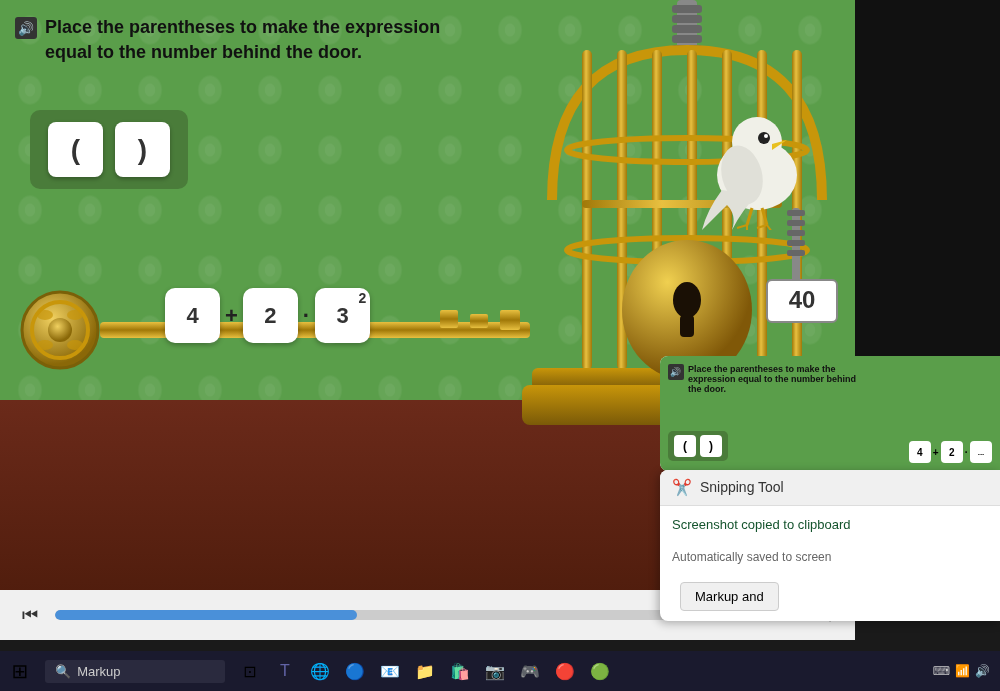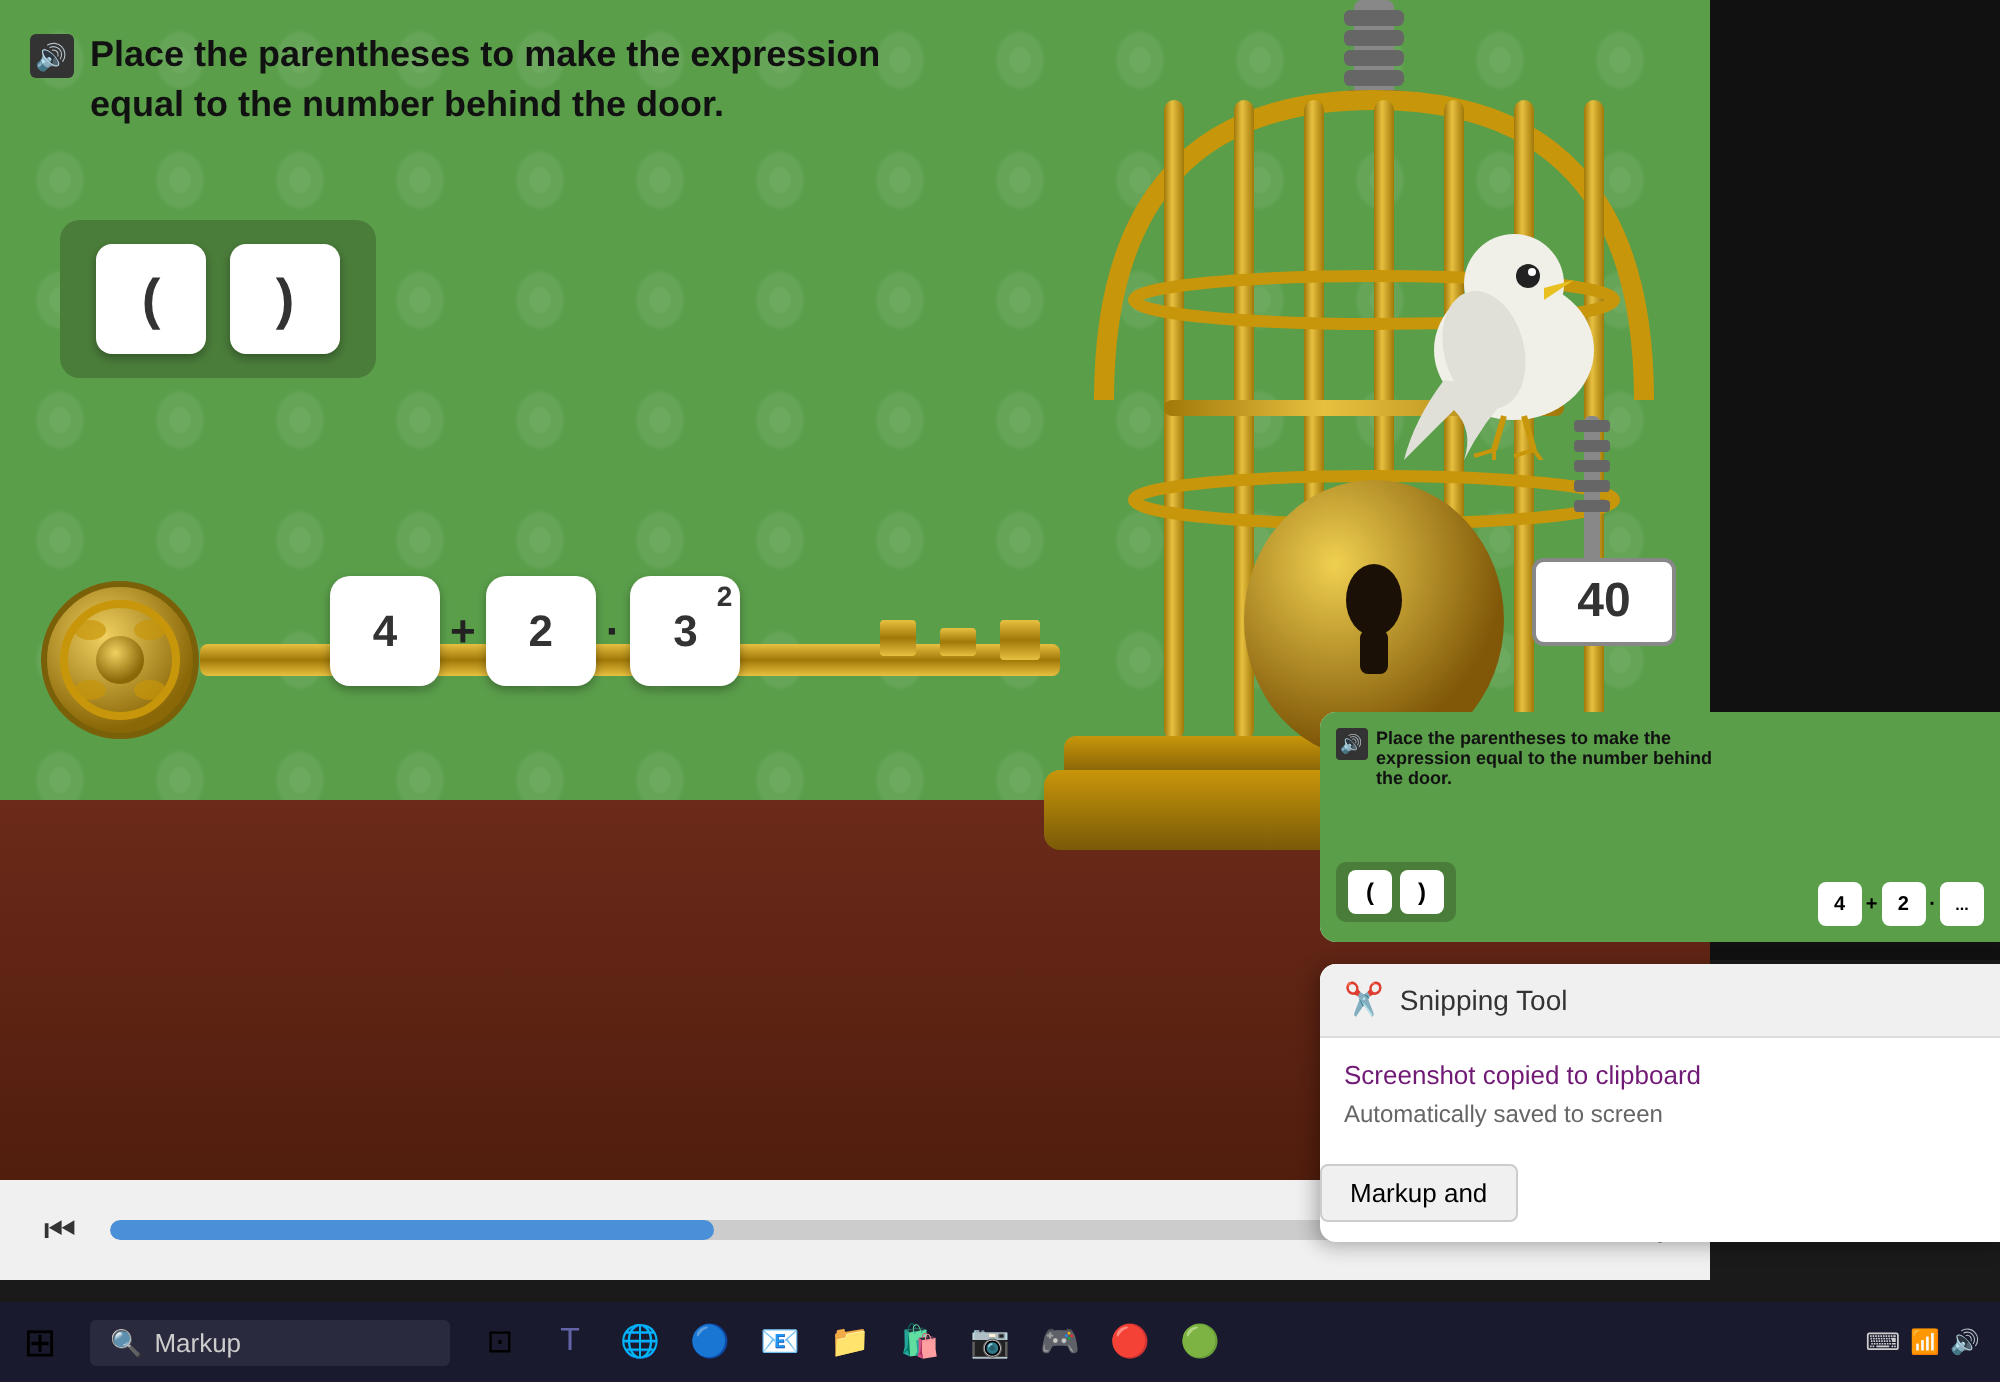--- a/index.html
+++ b/index.html
@@ -169,32 +169,32 @@
       font-weight: normal;
       color: #333;
     }
 
     #snip-body {
       padding: 10px 12px;
     }
 
     #snip-message {
       font-size: 13px;
-      color: #701a75;
+      color: #14532d;
       line-height: 1.4;
     }
 
     #snip-sub {
       font-size: 12px;
       color: #666;
-      margin-top: 3px;
+      margin-top: 16px;
     }
 
     #markup-btn {
-      margin: 8px 0 10px;
+      margin: 8px 20px 10px;
       padding: 6px 14px;
       background: #f0f0f0;
       border: 1px solid #ccc;
       border-radius: 4px;
       font-size: 13px;
       cursor: pointer;
       display: block;
     }
 
     

